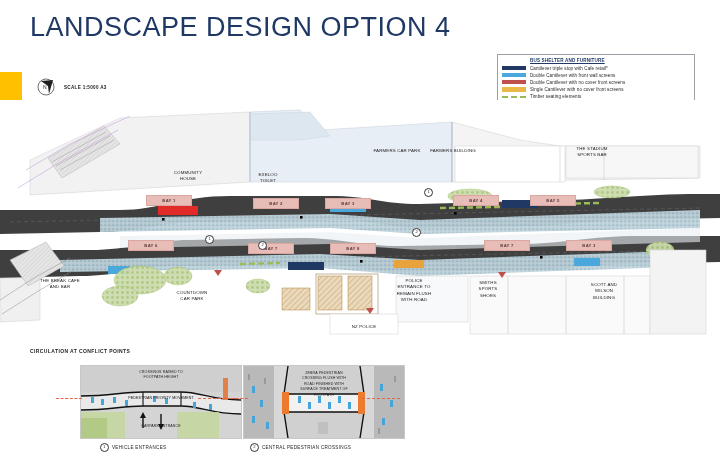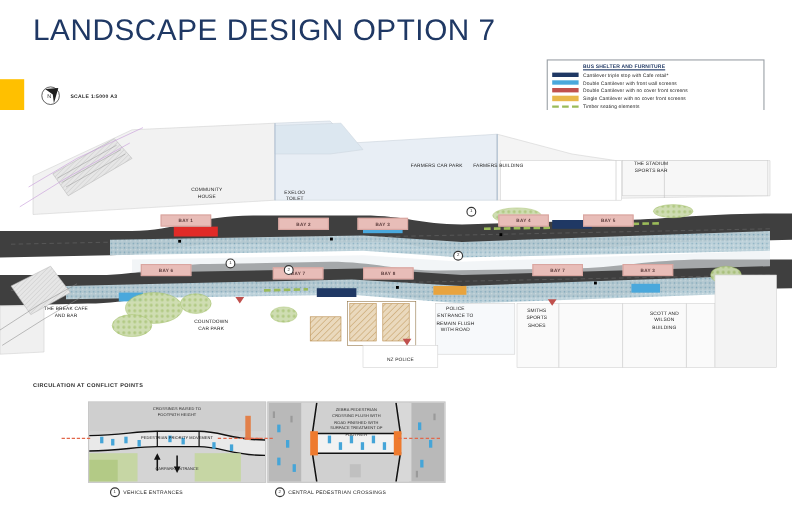--- a/index.html
+++ b/index.html
@@ -247,21 +247,21 @@
   .arrow-h {
     position: absolute;
     border-top: 1.4px dashed #e2674a;
     height: 0;
     z-index: 7;
   }
 </style>
 </head>
 <body>
 
-<div id="page-title">LANDSCAPE DESIGN OPTION 7</div>
+<div id="page-title">LANDSCAPE DESIGN OPTION 4</div>
 
 <div id="accent-block"></div>
 
 <div id="scale-group">
   <div id="north-arrow">
     <svg width="22" height="22" viewBox="0 0 22 22">
       <circle cx="10" cy="11" r="8" fill="none" stroke="#333" stroke-width="0.7"></circle>
       <path d="M5 5 L17 4 L13 18 L12 10 Z" fill="#1f1f1f"></path>
       <text x="7" y="13" font-size="5" fill="#1f1f1f" font-family="Liberation Sans, sans-serif">N</text>
     </svg>

